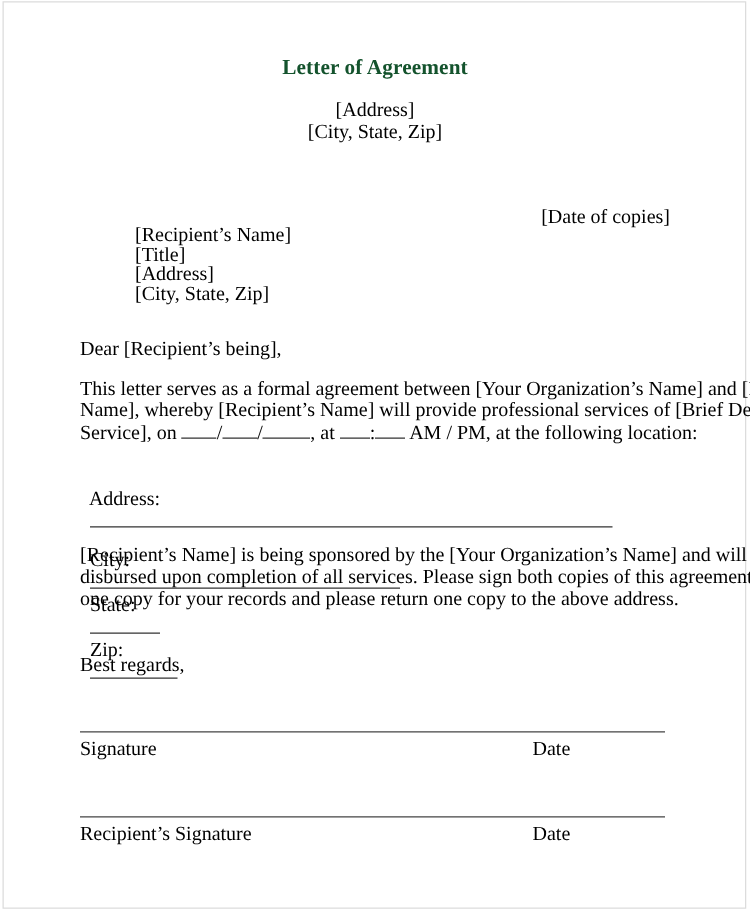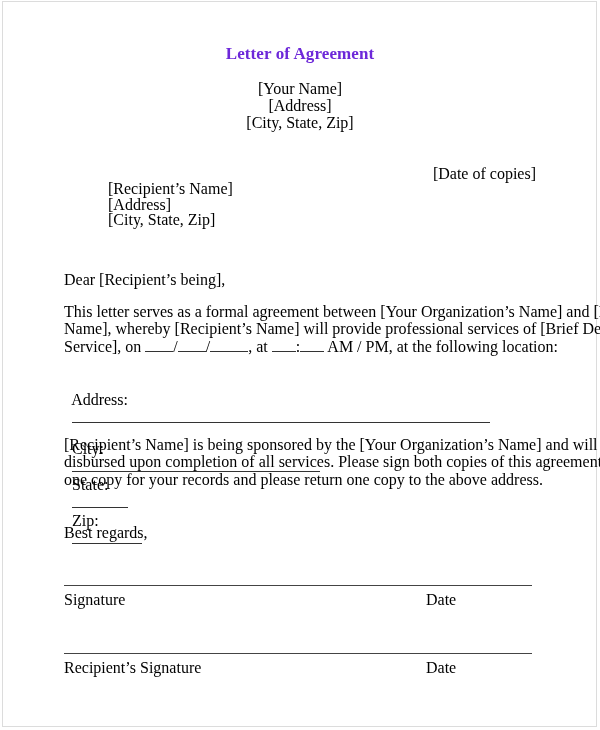--- a/index.html
+++ b/index.html
@@ -5,47 +5,47 @@
     html, body { margin: 0; padding: 0; background: #ffffff; }
     body { width: 600px; height: 730px; position: relative; overflow: hidden; }
     .page {
       position: absolute; left: 2px; top: 1px; width: 595px; height: 726px;
       border: 1px solid #dcdcdc; box-sizing: border-box; background: #fff;
       font-family: "Liberation Sans", sans-serif; color: #111; font-size: 10.6px;
     }
     .abs { position: absolute; white-space: pre; }
     .title {
       position: absolute; left: 0; width: 600px; top: 44px; text-align: center;
-      font-size: 17px; font-weight: bold; letter-spacing: 0.1px; color: #6d28d9;
+      font-size: 17px; font-weight: bold; letter-spacing: 0.1px; color: #14532d;
     }
     .sender { position: absolute; left: 0; width: 600px; top: 80px; text-align: center; line-height: 17px; }
     .date { position: absolute; right: 64px; top: 165px; }
     .recipient { position: absolute; left: 64px; top: 181px; line-height: 15.7px; margin-left: 44px; }
     .para { position: absolute; left: 64px; width: 475px; line-height: 17.3px; white-space: normal; }
     .sigline { position: absolute; left: 64px; width: 468px; border-top: 1px solid #444; height: 0; }
     .lbl { position: absolute; text-align: center; }
     .blank { display: inline-block; border-bottom: 1px solid #333; height: 9px; vertical-align: baseline; }
   </style>
 </head>
 <body>
 
 <div class="page"></div>
 
 <div class="title">Letter of Agreement</div>
 
 <div class="sender">
-  <div>[Your Name]</div>
   <div>[Address]</div>
   <div>[City, State, Zip]</div>
 </div>
 
 <div class="date">[Date of copies]</div>
 
 <div class="recipient">
   <div>[Recipient’s Name]</div>
+  <div>[Title]</div>
   <div>[Address]</div>
   <div>[City, State, Zip]</div>
 </div>
 
 <div class="abs" style="left:64px; top:271px;">Dear [Recipient’s being],</div>
 
 <div class="para" style="top:303px;">
   <div style="white-space:pre;">This letter serves as a formal agreement between [Your Organization’s Name] and [Recipient’s</div>
   <div style="white-space:pre;">Name], whereby [Recipient’s Name] will provide professional services of [Brief Description of</div>
   <div style="white-space:pre;"><span>Service], on </span><span class="blank" style="width:28px"></span><span>/</span><span class="blank" style="width:28px"></span><span>/</span><span class="blank" style="width:38px"></span><span>, at </span><span class="blank" style="width:24px"></span><span>:</span><span class="blank" style="width:24px"></span><span> AM / PM, at the following location:</span></div>

